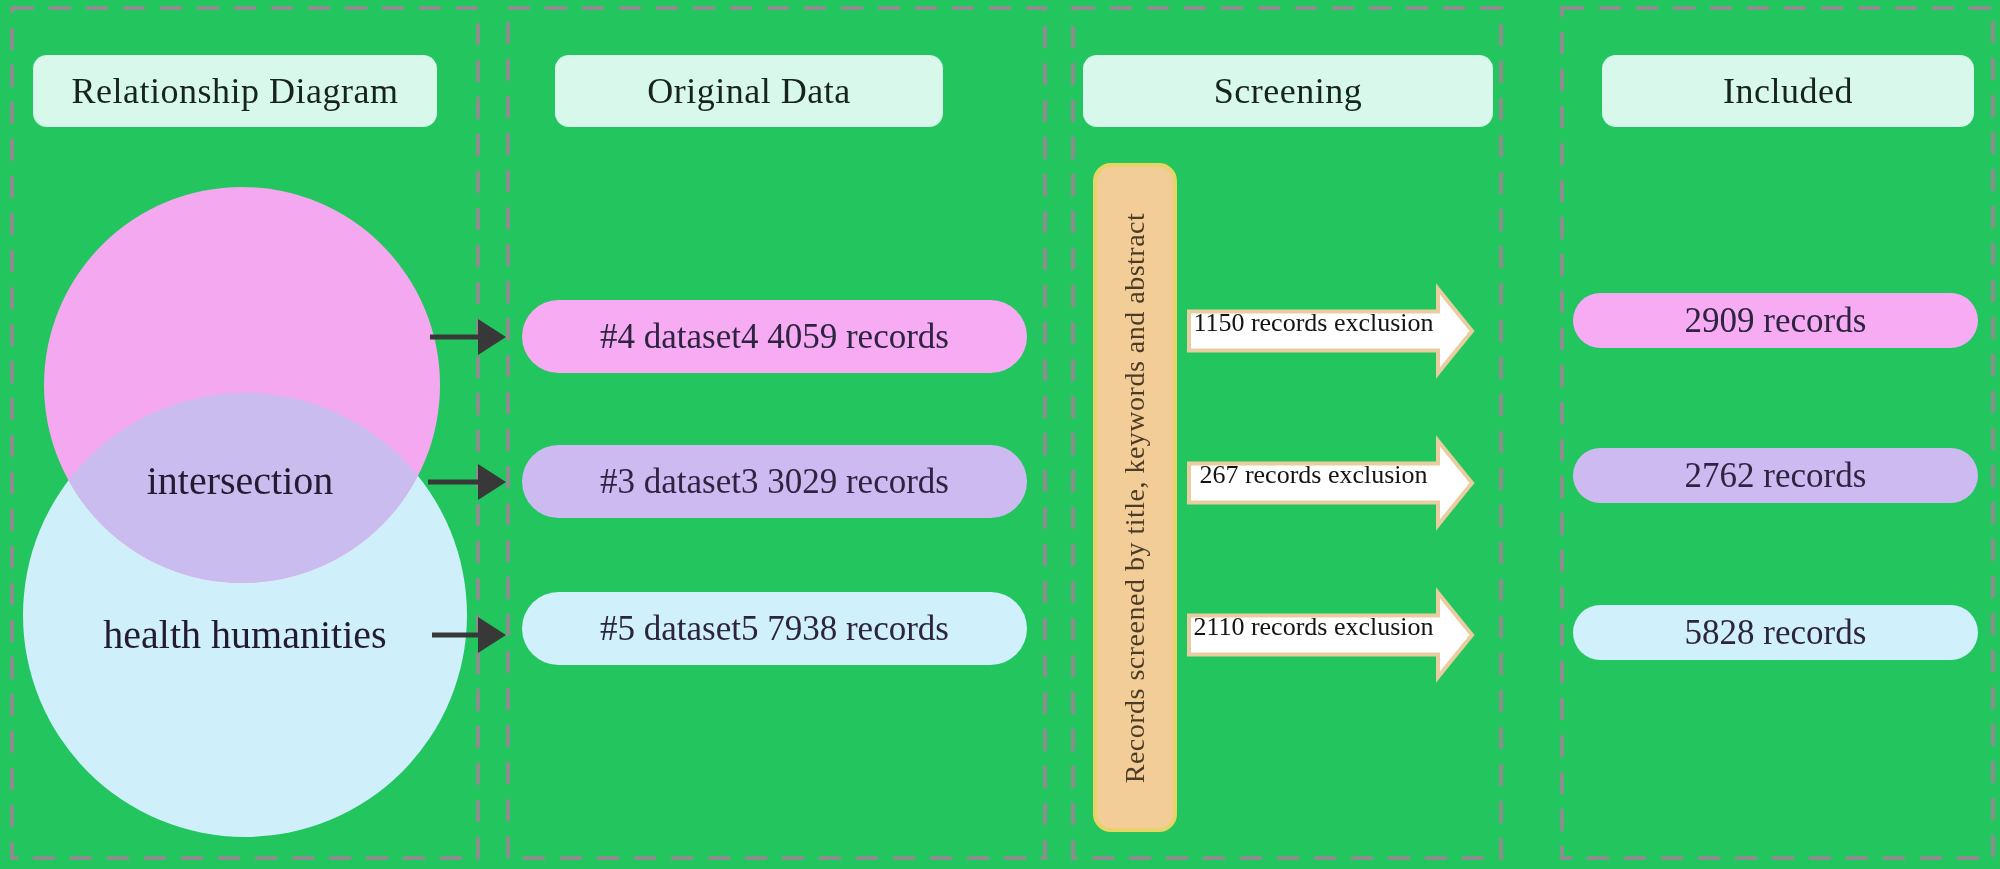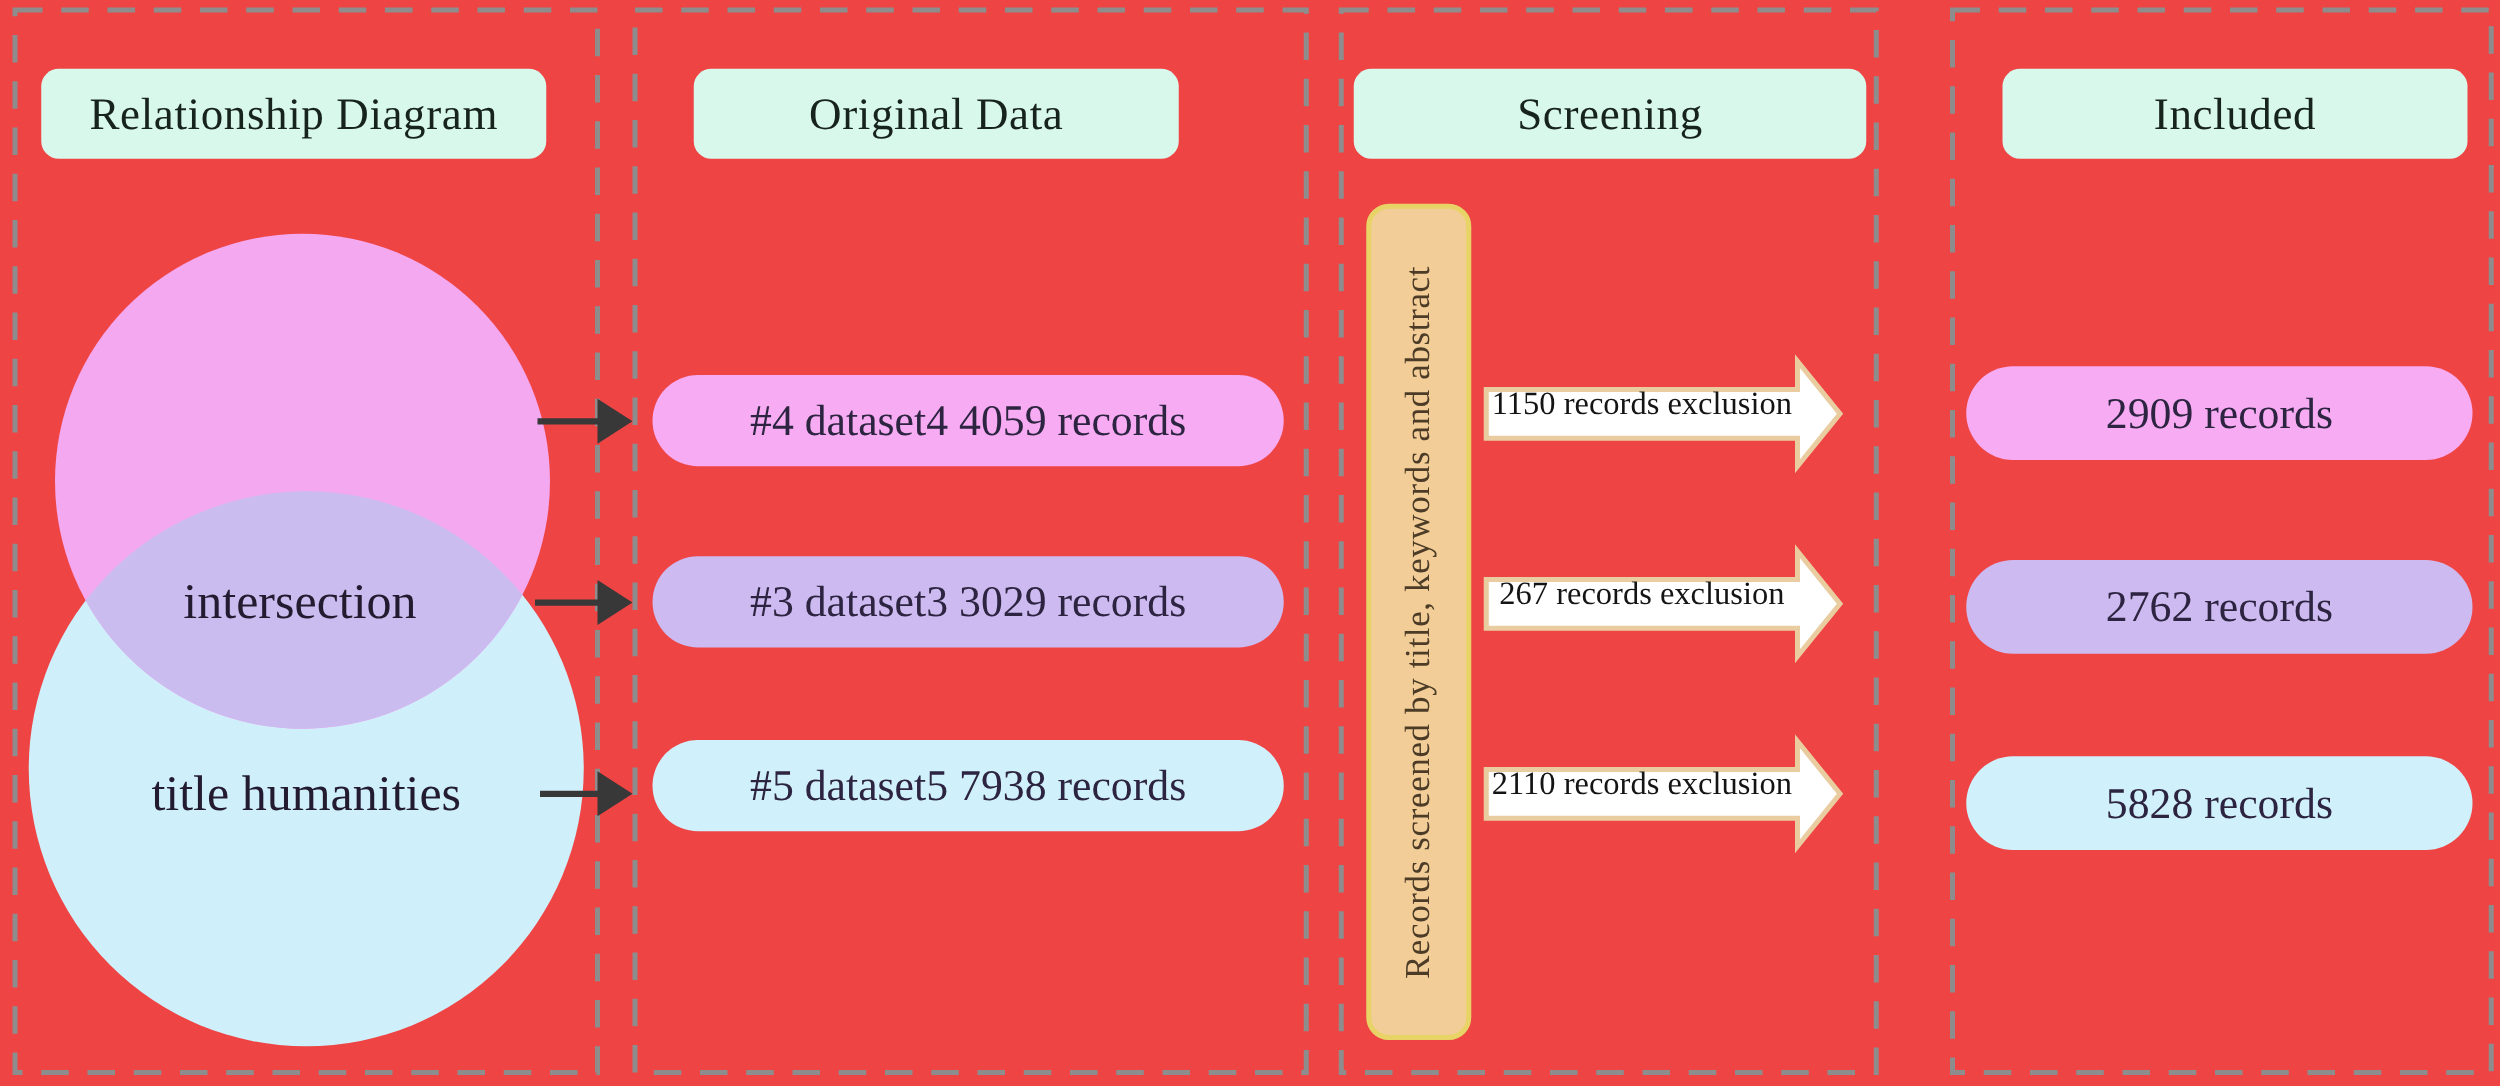--- a/index.html
+++ b/index.html
@@ -1,35 +1,35 @@
 <!DOCTYPE html>
 <html><head>
 <meta charset="utf-8">
 <style>
   html,body{margin:0;padding:0;background:#ffffff;}
   .stage{
-    position:relative;width:2000px;height:869px;background:#ef4444;overflow:hidden;
+    position:relative;width:2000px;height:869px;background:#22c55e;overflow:hidden;
     font-family:"Liberation Serif","DejaVu Serif",serif;
   }
   .bg-svg{position:absolute;left:0;top:0;}
   .hdr{
     position:absolute;height:72px;background:#d9f8ec;border-radius:14px;
     display:flex;align-items:center;justify-content:center;
     font-size:36px;color:#17231d;letter-spacing:.5px;
   }
   .venn-label{
     position:absolute;display:flex;align-items:center;justify-content:center;
     font-size:40px;color:#231b30;white-space:nowrap;
   }
   .pill{
     position:absolute;display:flex;align-items:center;justify-content:center;
     border-radius:40px;white-space:nowrap;color:#2c2440;
   }
   .pill.c2{left:522px;width:505px;height:73px;font-size:35px;}
-  .pill.c4{left:1573px;width:405px;height:75px;font-size:35px;}
+  .pill.c4{left:1573px;width:405px;height:55px;font-size:35px;}
   .bg-pink{background:#f6abf2;}
   .bg-purple{background:#cdbaf1;}
   .bg-blue{background:#d0f0fb;}
   .screen-box{
     position:absolute;left:1093px;top:163px;width:84px;height:669px;
     background:#f2cd97;border:4px solid #e8d466;border-radius:18px;
     box-sizing:border-box;display:flex;align-items:center;justify-content:center;
   }
   .screen-box span{
     white-space:nowrap;transform:rotate(-90deg);
@@ -74,21 +74,21 @@
     <path d="M1189 463.5 H1438 V441 L1472 483 L1438 525 V502.5 H1189 Z" fill="#ffffff" stroke="#e9cda0" stroke-width="4"></path>
     <path d="M1189 615.5 H1438 V593 L1472 635 L1438 677 V654.5 H1189 Z" fill="#ffffff" stroke="#e9cda0" stroke-width="4"></path>
   </svg>
 
   <div class="hdr" style="left:33px;top:55px;width:404px;">Relationship Diagram</div>
   <div class="hdr" style="left:555px;top:55px;width:388px;">Original Data</div>
   <div class="hdr" style="left:1083px;top:55px;width:410px;">Screening</div>
   <div class="hdr" style="left:1570px;top:55px;width:372px;margin-left:32px;">Included</div>
 
   <div class="venn-label" style="left:80px;top:456px;width:320px;height:48px;">intersection</div>
-  <div class="venn-label" style="left:50px;top:610px;width:390px;height:48px;">title humanities</div>
+  <div class="venn-label" style="left:50px;top:610px;width:390px;height:48px;">health humanities</div>
 
   <div class="pill c2 bg-pink" style="top:300px;">#4 dataset4  4059 records</div>
   <div class="pill c2 bg-purple" style="top:445px;">#3 dataset3 3029 records</div>
   <div class="pill c2 bg-blue" style="top:592px;">#5 dataset5 7938 records</div>
 
   <div class="screen-box">
     <span>Records screened by title, keywords and abstract</span>
   </div>
 
   <div class="excl-label" style="top:311px;">1150 records exclusion</div>

